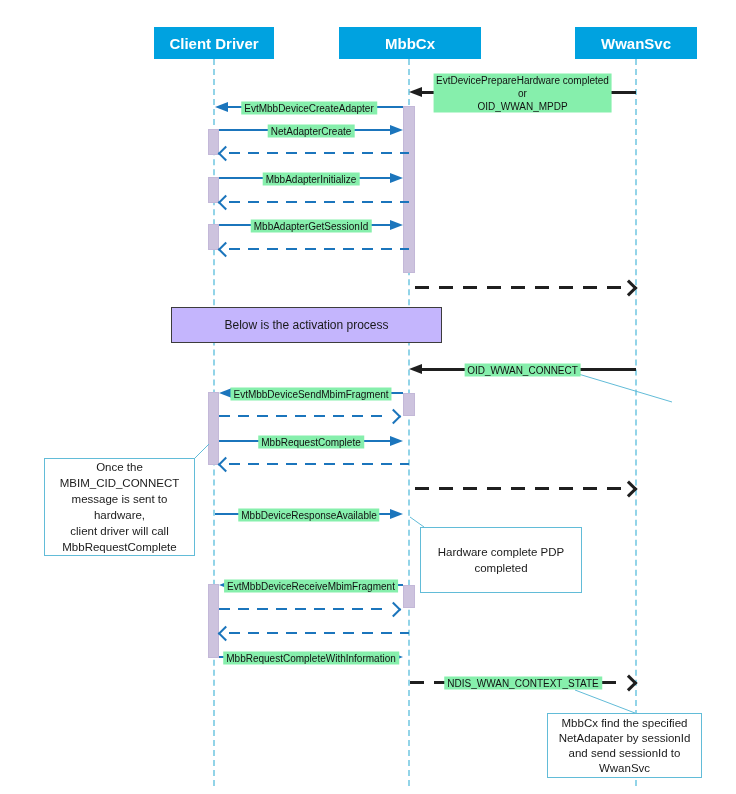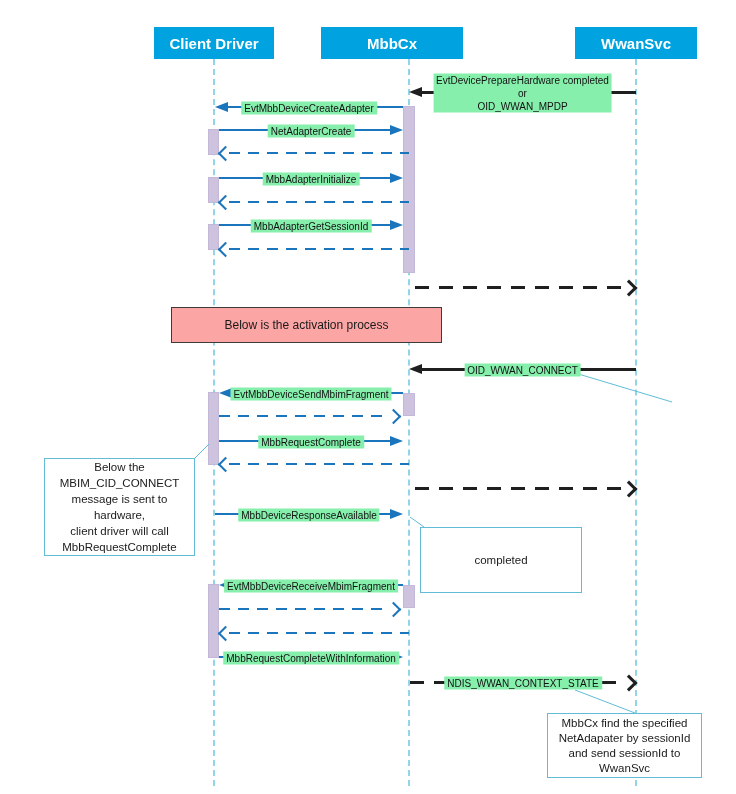--- a/index.html
+++ b/index.html
@@ -43,21 +43,21 @@
   .ho.l { left:1px;  transform:rotate(-135deg); }
   .ho.k { border-top:3px solid var(--black-arrow,#1f1f1f); border-right:3px solid var(--black-arrow,#1f1f1f); }
   .lbl {
     position:absolute; left:50%; top:1px; transform:translate(-50%,-50%);
     background:#86efac; padding:0 3px; white-space:nowrap; text-align:center;
     font-size:10px; line-height:13px; color:#111;
   }
   
   .banner {
     position:absolute; left:139px; top:307px; width:271px; height:36px;
-    background:#fca5a5; border:1px solid #3c3c3c; box-sizing:border-box;
+    background:#c4b5fd; border:1px solid #3c3c3c; box-sizing:border-box;
     display:flex; align-items:center; justify-content:center; font-size:12px;
   }
   
   .note {
     position:absolute; background:#fff; border:1px solid var(--note-border,#62bcd8);
     box-sizing:border-box; text-align:center; font-size:11.5px; line-height:16px;
     display:flex; flex-direction:column; justify-content:center; padding:2px 2px;
   }
   .connectors { position:absolute; left:0; top:0; pointer-events:none; }
 </style>
@@ -66,21 +66,21 @@
 
 <div id="canvas">
 
   <div class="lifeline" style="left:181px;"></div>
   <div class="lifeline" style="left:376px;"></div>
   <div class="lifeline" style="left:603px;"></div>
 
   <div class="actor" style="left:122px;width:120px;">
       <span>Client Driver</span>
     </div>
-  <div class="actor" style="left:289px;width:142px;">
+  <div class="actor" style="left:307px;width:142px;">
       <span>MbbCx</span>
     </div>
   <div class="actor" style="left:543px;width:122px;">
       <span>WwanSvc</span>
     </div>
 
   <div class="act" style="left:371px;top:106px;width:12px;height:167px;"></div>
   <div class="act" style="left:176px;top:129px;width:11px;height:26px;"></div>
   <div class="act" style="left:176px;top:177px;width:11px;height:26px;"></div>
   <div class="act" style="left:176px;top:224px;width:11px;height:26px;"></div>
@@ -215,30 +215,31 @@
     <i class="ln dk" style="left:0;right:12px;"></i>
       <i class="ho k r"></i>
     <span class="lbl">NDIS_WWAN_CONTEXT_STATE</span>
   </div>
 
   <div class="banner">
     <span>Below is the activation process</span>
   </div>
 
   <div class="note" style="left:12px;top:458px;width:151px;height:98px;">
-    <div>Below the</div>
+    <div>Once the</div>
     <div>MBIM_CID_CONNECT</div>
     <div>message is sent to</div>
     <div>hardware,</div>
     <div>client driver will call</div>
     <div>MbbRequestComplete</div>
   </div>
 
 
   <div class="note" style="left:388px;top:527px;width:162px;height:66px;">
+    <div>Hardware complete PDP</div>
     <div>completed</div>
   </div>
 
   <div class="note" style="left:515px;top:713px;width:155px;height:65px;line-height:15px;">
     <div>MbbCx find the specified</div>
     <div>NetAdapater by sessionId</div>
     <div>and send sessionId to</div>
     <div>WwanSvc</div>
   </div>
 

